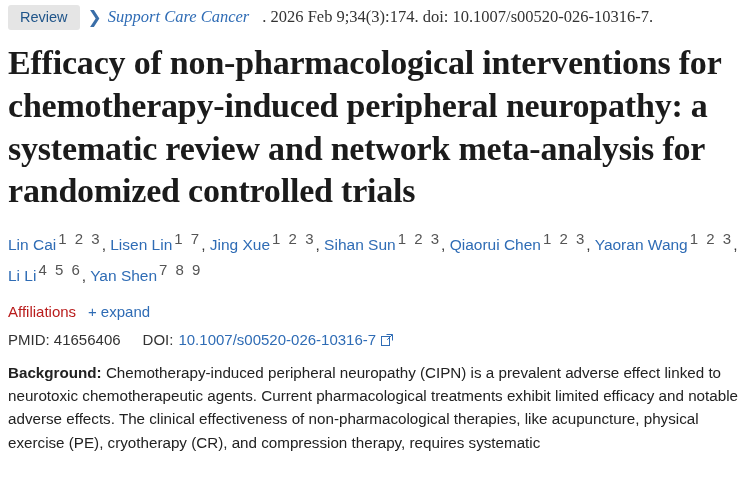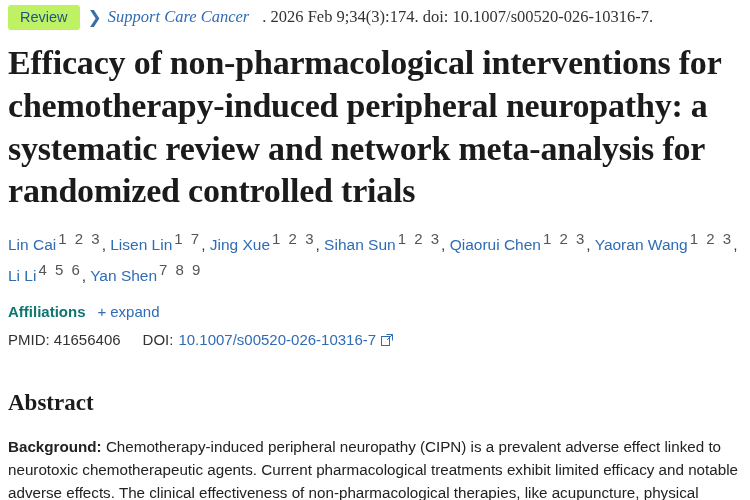--- a/index.html
+++ b/index.html
@@ -25,21 +25,21 @@
     display: flex;
     align-items: center;
     padding-top: 4px;
     height: 30px;
     white-space: nowrap;
   }
   .badge {
     display: inline-flex;
     align-items: center;
     justify-content: center;
-    background: #bef264;
+    background: #e5e5e5;
     color: #20558a;
     font-size: 14.5px;
     border-radius: 3px;
     padding: 4px 12px 5px 12px;
     margin-right: 8px;
     font-family: "Liberation Sans", sans-serif;
   }
   .chev {
     color: #3a6ea8;
     font-size: 17px;
@@ -94,21 +94,21 @@
   .comma { color: #333; }
 
   
   .affil-row {
     margin-top: 14px;
     display: flex;
     align-items: center;
     font-size: 15px;
     color: #333;
   }
-  .affil-label { font-weight: bold; color: #0f766e; }
+  .affil-label { font-weight: normal; color: #b91c1c; }
   .expand-btn {
     margin-left: 12px;
     color: #2f6cb5;
     cursor: pointer;
     display: inline-flex;
     align-items: center;
     font-size: 15px;
   }
   .plus {
     font-size: 15px;
@@ -206,19 +206,18 @@
     <a class="doi-link" href="#">10.1007/s00520-026-10316-7</a>
     <span class="ext-icon">
       <svg width="12" height="12" viewBox="0 0 12 12" aria-hidden="true">
         <rect x="0.5" y="2.5" width="8" height="9" fill="none" stroke="#2f6cb5" stroke-width="1"></rect>
         <path d="M5.5 0.5 H11.5 V6.5" fill="none" stroke="#2f6cb5" stroke-width="1"></path>
         <path d="M11.2 0.8 L6.2 5.8" fill="none" stroke="#2f6cb5" stroke-width="1"></path>
       </svg>
     </span>
   </div>
 
-  <h2 class="abstract-head">Abstract</h2>
   <div class="abstract-body">
     <b>Background:</b><span> Chemotherapy-induced peripheral neuropathy (CIPN) is a prevalent adverse effect linked to neurotoxic chemotherapeutic agents. Current pharmacological treatments exhibit limited efficacy and notable adverse effects. The clinical effectiveness of non-pharmacological therapies, like acupuncture, physical exercise (PE), cryotherapy (CR), and compression therapy, requires systematic</span>
   </div>
 
   <div class="scroll-hint"></div>
 </div>
 
 </body></html>

